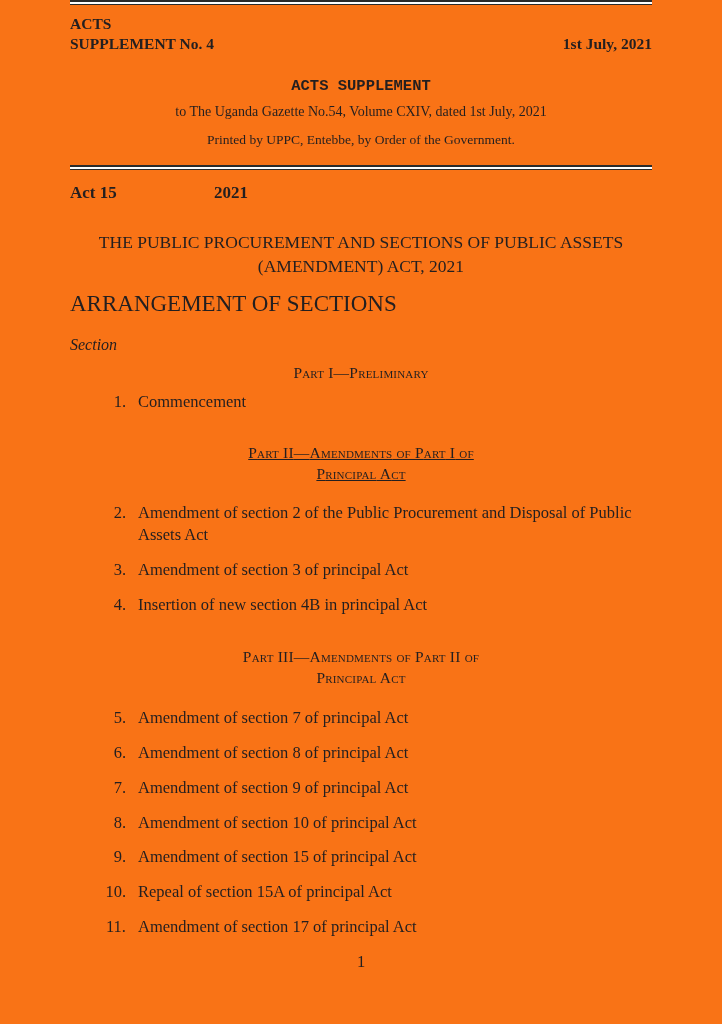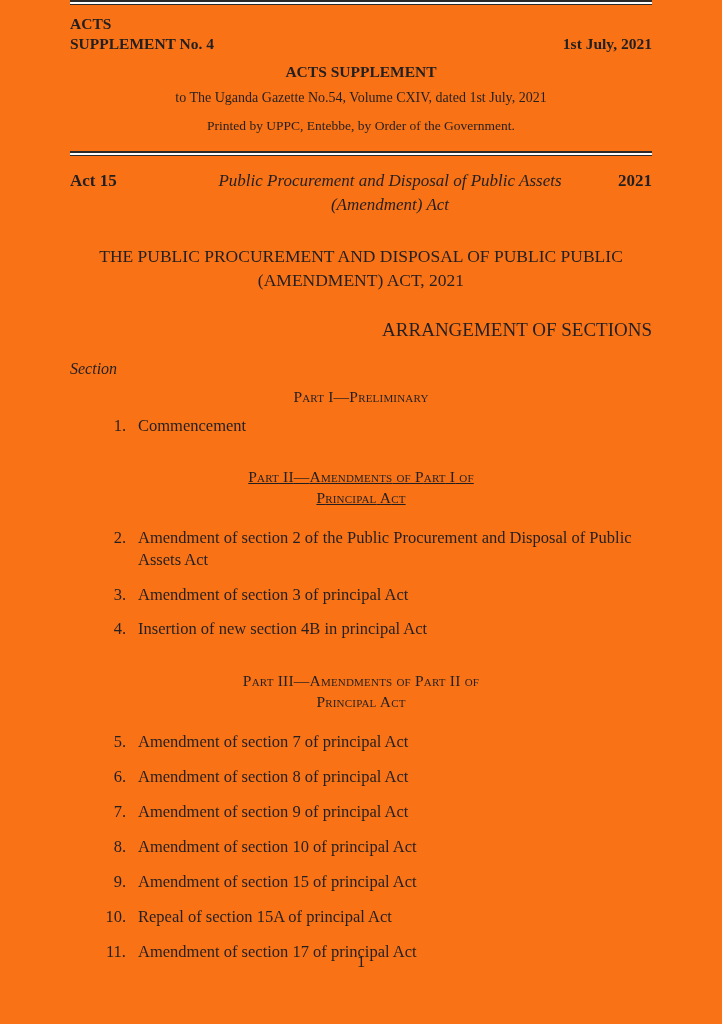--- a/index.html
+++ b/index.html
@@ -55,21 +55,22 @@
     align-items: baseline;
   }
   .masthead-left { text-align: left; }
   .masthead-right { text-align: right; white-space: nowrap; }
 
   
   .supp-title {
     text-align: center;
     font-weight: bold;
     font-size: 15.5px;
-    margin-top: 8px;
+    margin-top: 22px;
+    font-family: Liberation Mono, monospace;
   }
   .supp-sub {
     text-align: center;
     font-size: 14px;
     margin-top: 9px;
   }
   .supp-printer {
     text-align: center;
     font-size: 13.5px;
     margin-top: 12px;
@@ -106,23 +107,23 @@
   }
 
   
   .doc-title {
     text-align: center;
     font-size: 17.5px;
     line-height: 1.38;
     margin-top: 27px;
   }
   .arrangement {
-    text-align: right;
-    font-size: 19px;
-    margin-top: 27px;
+    text-align: left;
+    font-size: 23px;
+    margin-top: 13px;
   }
   .section-label {
     font-style: italic;
     font-size: 16px;
     margin-top: 19px;
   }
 
   
   .part-heading {
     text-align: center;
@@ -195,26 +196,25 @@
     <div class="supp-printer">Printed by UPPC, Entebbe, by Order of the Government.</div>
 
     <div class="rule rule-2">
       <div class="thick"></div>
       <div class="gap"></div>
       <div class="thin"></div>
     </div>
 
     <div class="act-row">
       <div class="act-no">Act 15</div>
-      <div class="act-title">Public Procurement and Disposal of Public Assets (Amendment) Act</div>
       <div class="act-year">2021</div>
     </div>
 
     <div class="doc-title">
-      <div>THE PUBLIC PROCUREMENT AND DISPOSAL OF PUBLIC PUBLIC</div>
+      <div>THE PUBLIC PROCUREMENT AND SECTIONS OF PUBLIC ASSETS</div>
       <div>(AMENDMENT) ACT, 2021</div>
     </div>
 
     <div class="arrangement">ARRANGEMENT OF SECTIONS</div>
 
     <div class="section-label">Section</div>
 
     <div class="part-heading ph-1">
       <span>P</span><span class="sc">art</span><span> I</span><span>—</span><span>P</span><span class="sc">reliminary</span>
     </div>

